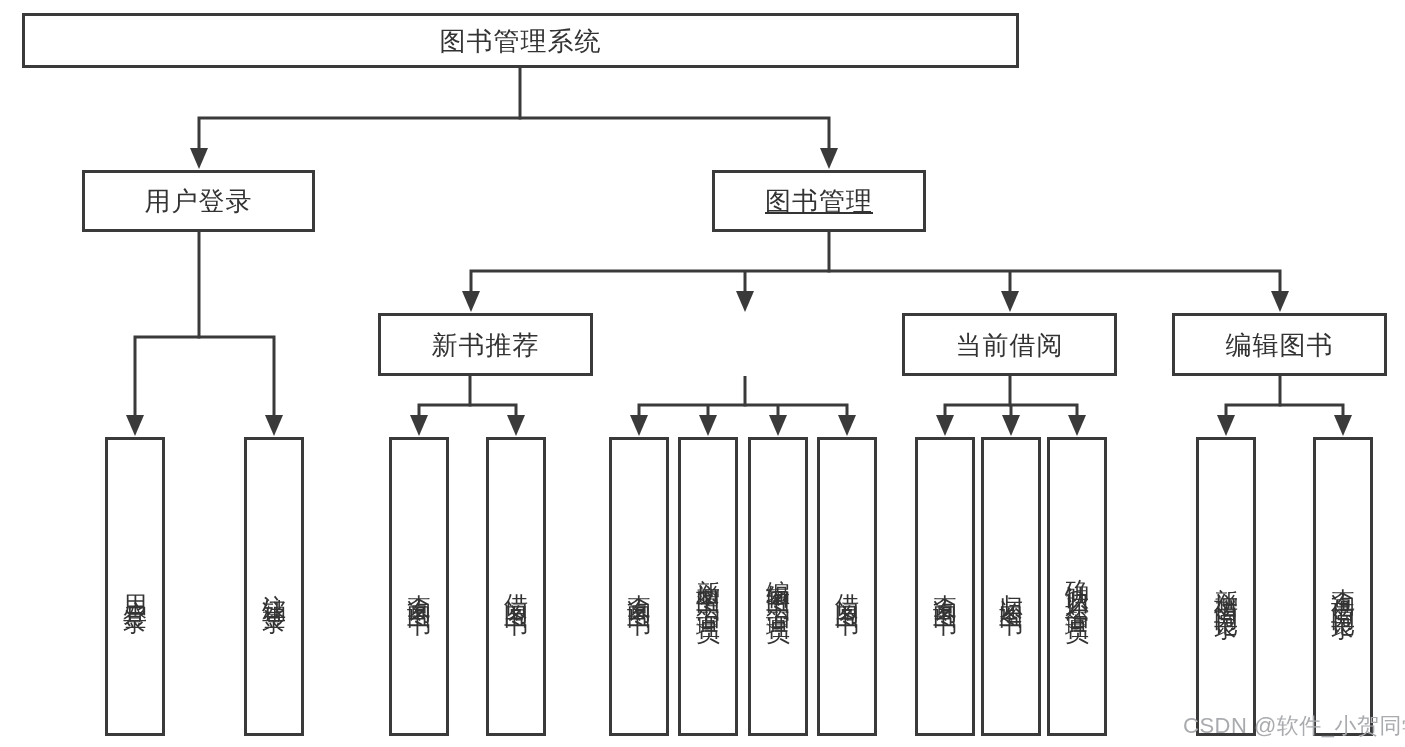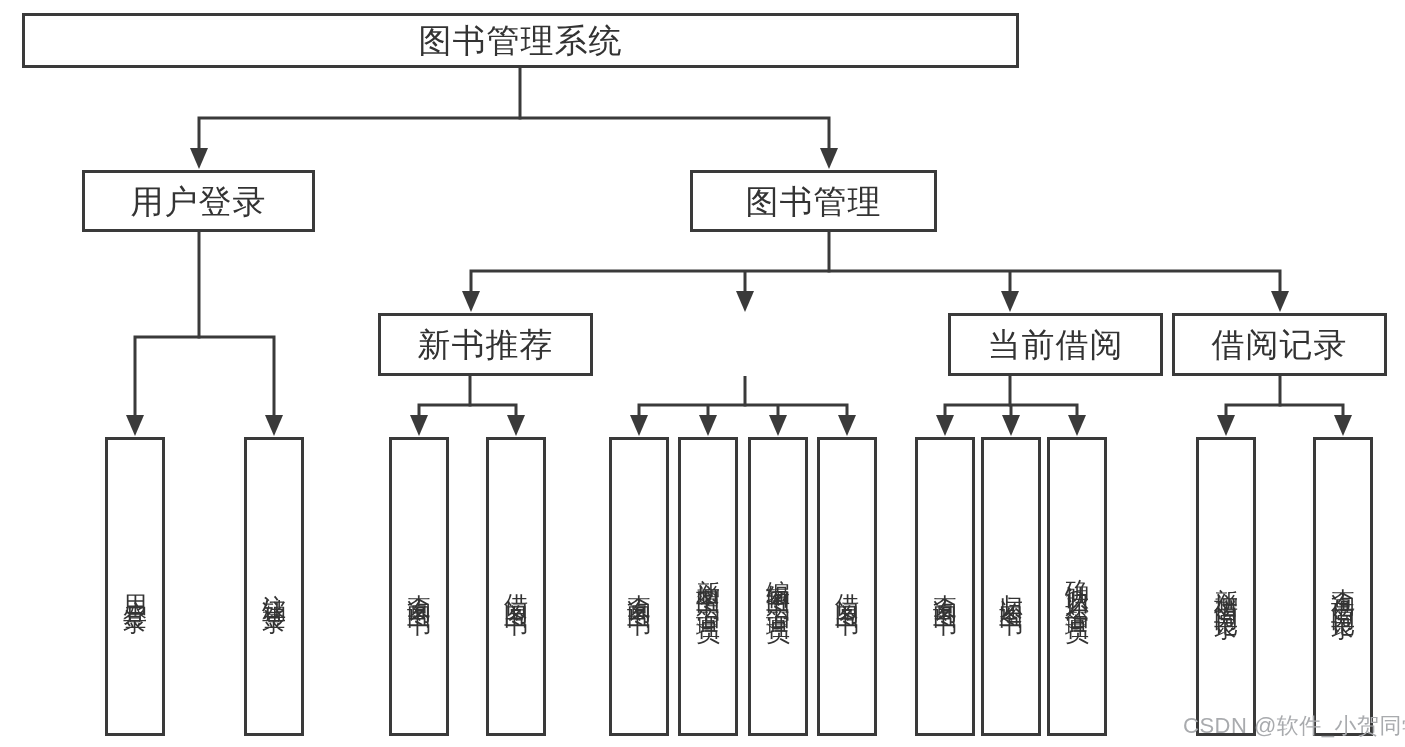--- a/index.html
+++ b/index.html
@@ -29,21 +29,21 @@
     background: #ffffff;
     border: 3px solid #3a3a3a;
     color: #333333;
     display: flex;
     align-items: center;
     justify-content: center;
     line-height: 1;
     white-space: nowrap;
   }
   .hnode {
-    font-size: 33px;
+    font-size: 26px;
     letter-spacing: 1px;
   }
   .vnode {
     writing-mode: vertical-rl;
     text-orientation: mixed;
     font-size: 24px;
     letter-spacing: 6px;
     white-space: normal;
   }
   .watermark {
@@ -113,25 +113,25 @@
       <use href="#ah" x="1011" y="436"></use>
       <use href="#ah" x="1077" y="436"></use>
       <use href="#ah" x="1226" y="436"></use>
       <use href="#ah" x="1343" y="436"></use>
     </g>
   </svg>
 
   <div class="node hnode" style="left:22px; top:13px; width:997px; height:55px;">图书管理系统</div>
 
   <div class="node hnode" style="left:82px; top:170px; width:233px; height:62px;">用户登录</div>
-  <div class="node hnode" style="left:690px; top:170px; width:247px; height:62px;">图书管理</div>
+  <div class="node hnode" style="left:712px; top:170px; width:214px; height:62px;text-decoration:underline;">图书管理</div>
 
   <div class="node hnode" style="left:363px; top:313px; width:215px; height:63px;margin-left:15px;">新书推荐</div>
-  <div class="node hnode" style="left:948px; top:313px; width:215px; height:63px;">当前借阅</div>
-  <div class="node hnode" style="left:1172px; top:313px; width:215px; height:63px;">借阅记录</div>
+  <div class="node hnode" style="left:902px; top:313px; width:215px; height:63px;">当前借阅</div>
+  <div class="node hnode" style="left:1172px; top:313px; width:215px; height:63px;">编辑图书</div>
 
   <div class="node vnode" style="left:105px; top:437px; width:60px; height:299px;">用户登录</div>
   <div class="node vnode" style="left:244px; top:437px; width:60px; height:299px;">注销登录</div>
 
   <div class="node vnode" style="left:389px; top:437px; width:60px; height:299px;">查询图书</div>
   <div class="node vnode" style="left:486px; top:437px; width:60px; height:299px;">借阅图书</div>
 
   <div class="node vnode" style="left:609px; top:437px; width:60px; height:299px;">查询图书</div>
   <div class="node vnode" style="left:678px; top:437px; width:60px; height:299px;">新增图书（管理员）</div>
   <div class="node vnode" style="left:748px; top:437px; width:60px; height:299px;">编辑图书（管理员）</div>

